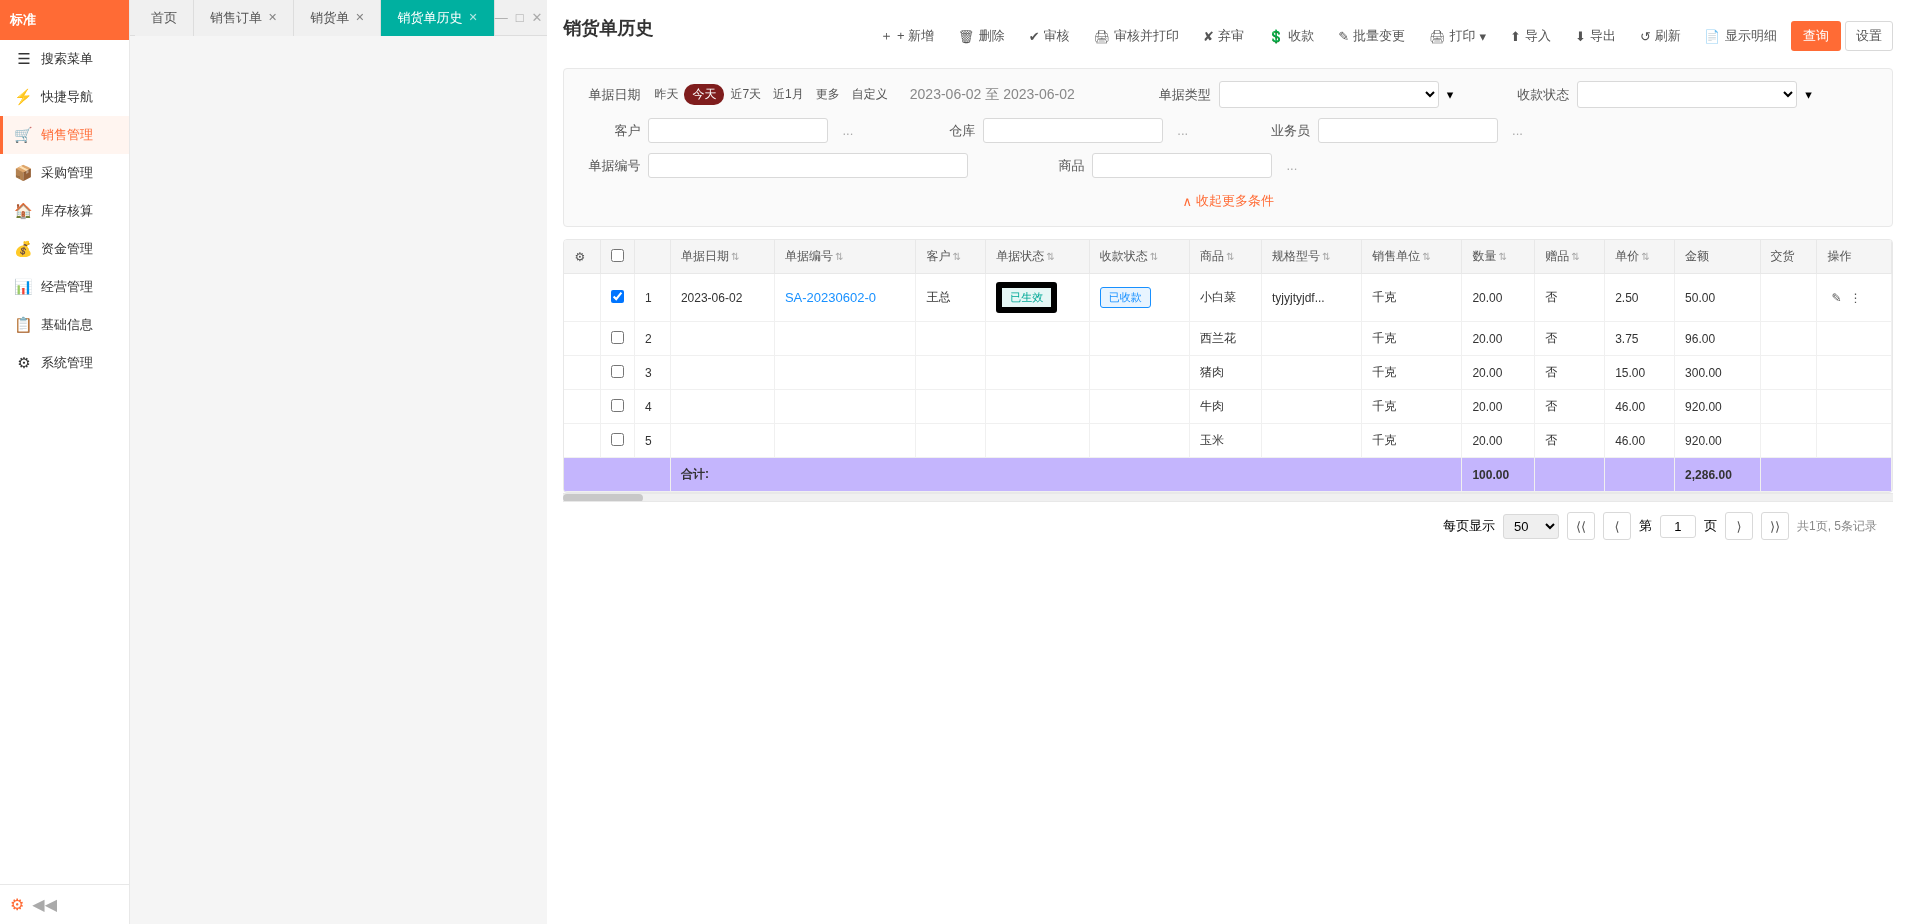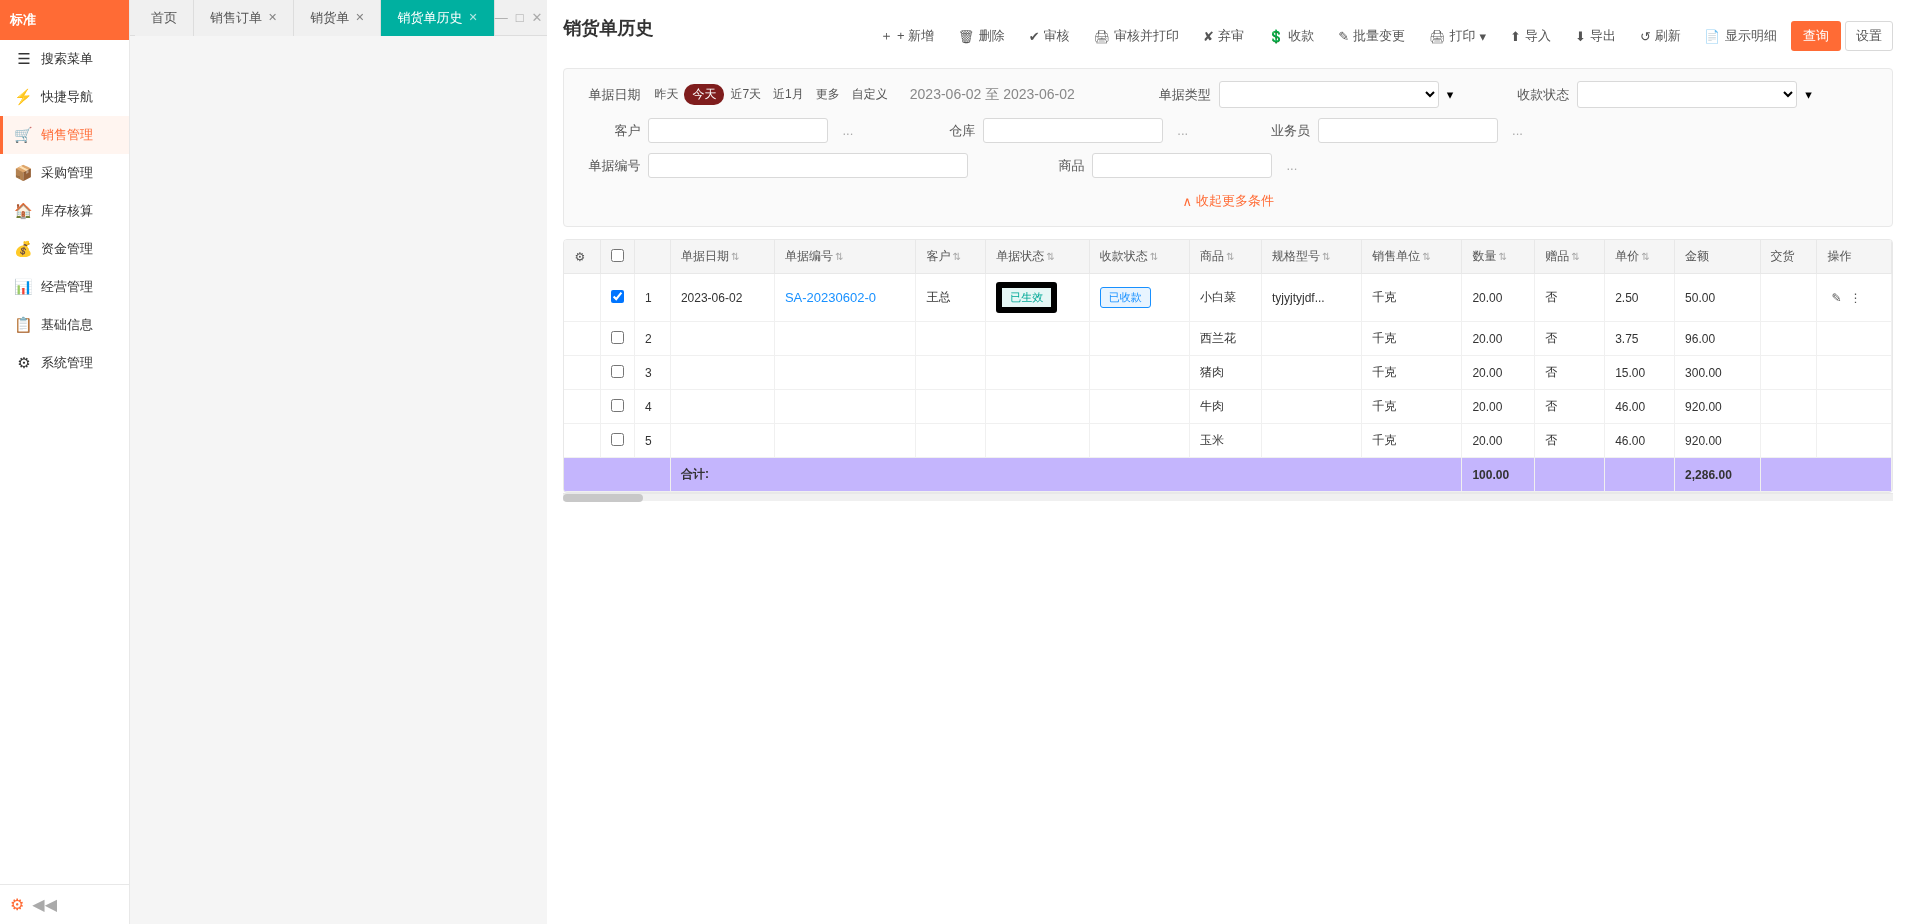--- a/index.html
+++ b/index.html
@@ -472,15 +472,31 @@
             <td colspan="2"></td>
           </tr>
         </tfoot>
       </table>
     </div>
 
     <div class="scroll-bar">
       <div class="scroll-thumb"></div>
     </div>
 
+    <div class="pagination">
+      <span>每页显示</span>
+      <select class="page-size-select">
+        <option value="50">50</option>
+        <option value="100">100</option>
+        <option value="200">200</option>
+      </select>
+      <div class="page-btn">⟨⟨</div>
+      <div class="page-btn">⟨</div>
+      <span>第</span>
+      <input class="page-input" type="text" value="1" style="">
+      <span>页</span>
+      <div class="page-btn">⟩</div>
+      <div class="page-btn">⟩⟩</div>
+      <span class="page-info">共1页, 5条记录</span>
+    </div>
 
   </div>
 </div>
 
 </body></html>

